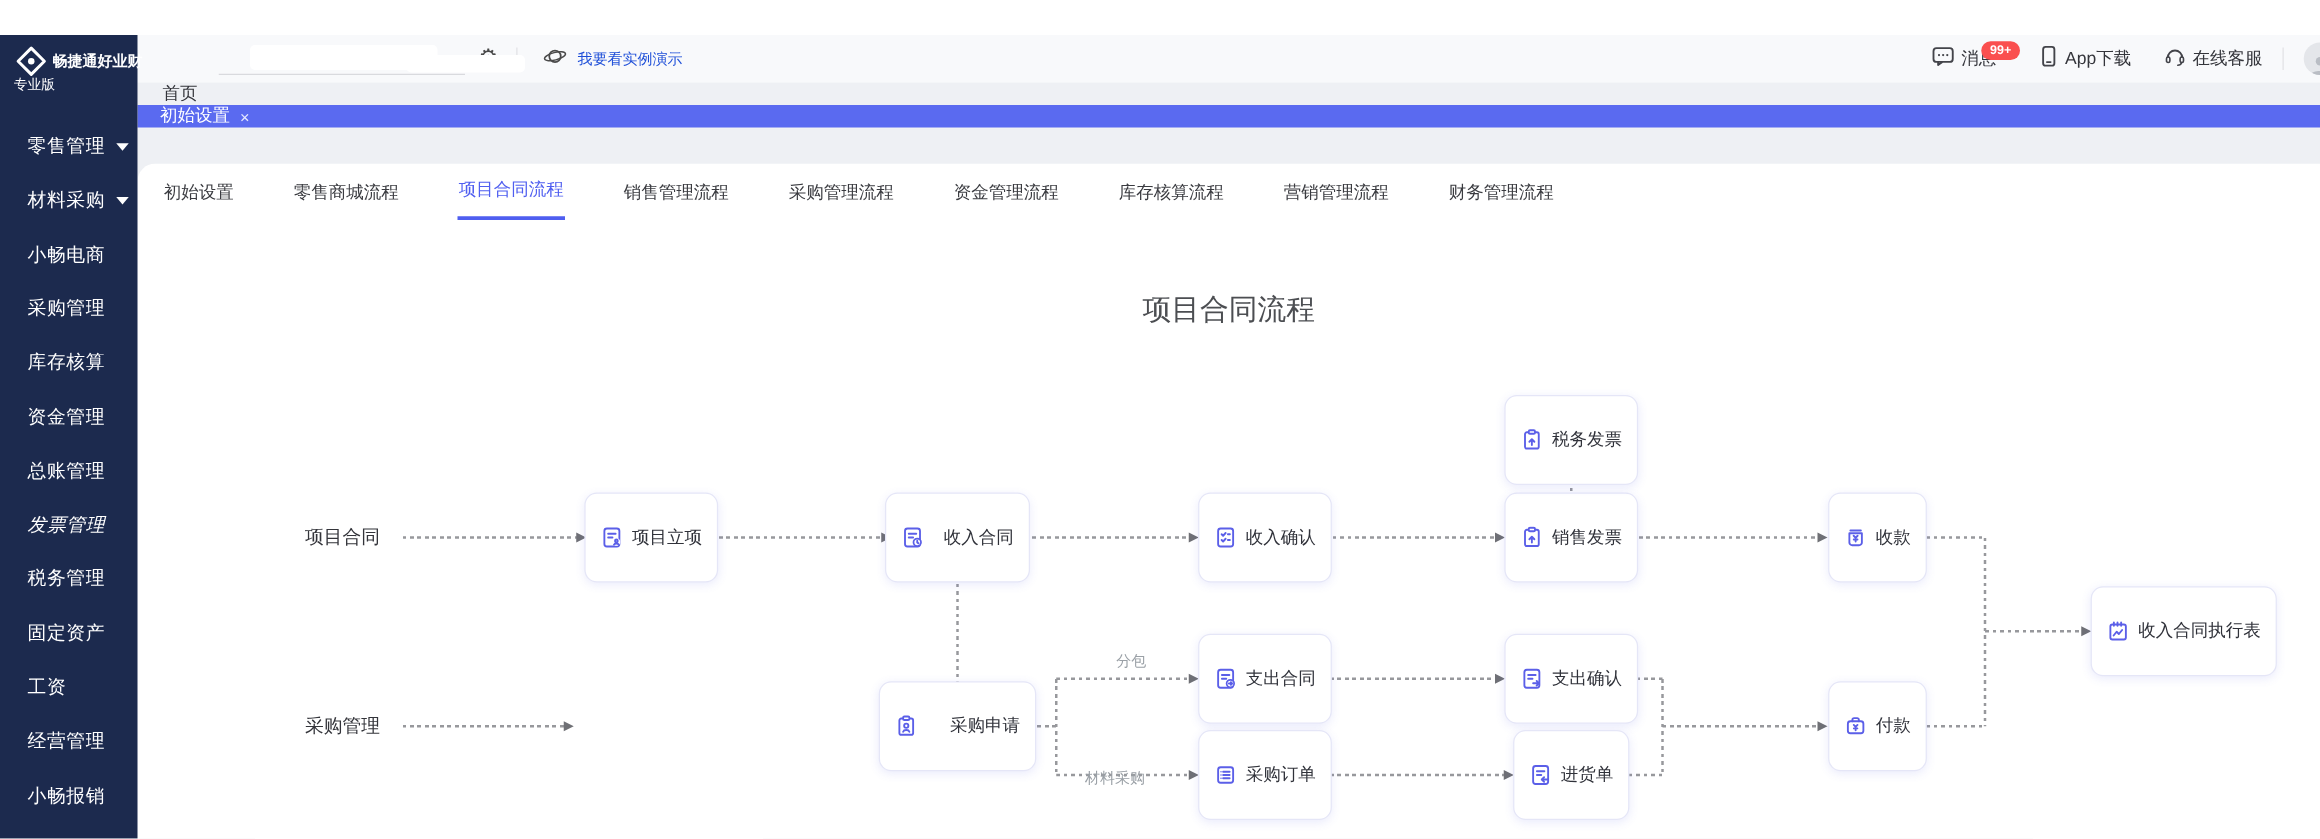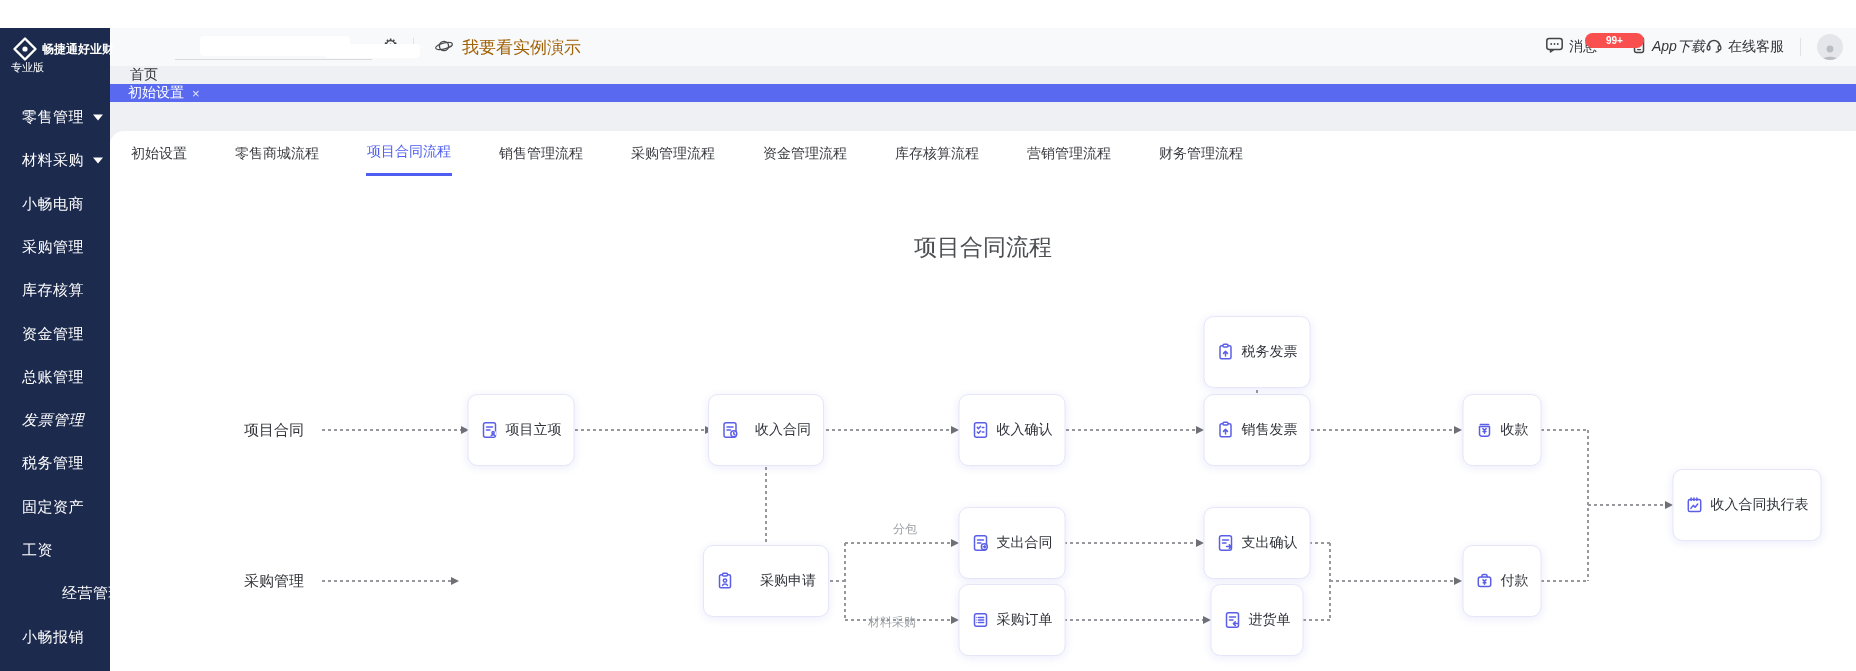--- a/index.html
+++ b/index.html
@@ -16,25 +16,25 @@
   .caret{width:0;height:0;border-left:5px solid transparent;border-right:5px solid transparent;border-top:6px solid #fff;}
 
   
   .topbar{position:absolute;left:110px;top:28px;right:0;height:38px;background:#f8f9fb;z-index:4;}
   .blob{position:absolute;background:#fff;border-radius:4px;z-index:6;}
   .acct-underline{position:absolute;left:65px;top:31px;width:197px;height:1px;background:#d9dade;}
   .chev{position:absolute;left:242px;top:13px;}
   .gear{position:absolute;left:273px;top:8px;font-size:17px;color:#4a4a4a;line-height:20px;cursor:pointer;}
   .vdiv{position:absolute;width:1px;background:#e1e2e6;}
   .demo{position:absolute;left:324px;top:8px;display:flex;align-items:center;gap:8px;cursor:pointer;}
-  .demo-text{font-size:17px;color:#a16207;}
+  .demo-text{font-size:12px;color:#1d4ed8;}
   .right-cluster{position:absolute;left:1435px;top:0;height:38px;display:flex;align-items:center;white-space:nowrap;}
   .rc-item{display:flex;align-items:center;gap:5px;cursor:pointer;}
   .rc-label{font-size:14px;color:#34353b;}
-  .badge{position:absolute;left:40px;top:-3px;background:#fa4f4f;color:#fff;font-size:10px;font-weight:bold;padding:2px 21px;border-radius:9px;line-height:11px;}
+  .badge{position:absolute;left:40px;top:-3px;background:#fa4f4f;color:#fff;font-size:10px;font-weight:bold;padding:2px 7px;border-radius:9px;line-height:11px;}
   .avatar{width:26px;height:26px;border-radius:50%;background:#e4e6ea;display:flex;align-items:flex-end;justify-content:center;overflow:hidden;}
 
   
   .tabrow{position:absolute;left:110px;top:66px;right:0;height:37px;background:#eef0f4;z-index:4;display:flex;align-items:stretch;flex-direction:column;}
   .wtab-home{display:flex;align-items:center;padding:0 20px;font-size:14px;color:#33343a;cursor:pointer;}
   .wtab-active{display:flex;align-items:center;gap:8px;padding:0 18px;background:#5a6af0;color:#fff;font-size:14px;cursor:pointer;}
   .wtab-close{font-size:13px;color:#e8eaff;cursor:pointer;}
 
   
   .contentbg{position:absolute;left:110px;top:103px;right:0;bottom:0;background:#eef0f4;z-index:1;}
@@ -104,21 +104,21 @@
         </div>
         <div class="side-item" style="top: 435.4px;">
           <span class="side-label">税务管理</span>
         </div>
         <div class="side-item" style="top: 478.7px;">
           <span class="side-label">固定资产</span>
         </div>
         <div class="side-item" style="top: 522px;">
           <span class="side-label">工资</span>
         </div>
-        <div class="side-item" style="top: 565.3px; margin-left: 40px;">
+        <div class="side-item" style="top: 565.3px;">
           <span class="side-label">经营管理</span>
         </div>
         <div class="side-item" style="top: 608.6px;">
           <span class="side-label">小畅报销</span>
         </div>
       </div>
   </div>
 
   <div class="topbar">
     <div class="acct-underline"></div>
@@ -147,21 +147,21 @@
               <rect x="1.8" y="2.5" width="15.4" height="11" rx="2.4" fill="none" stroke="#43444a" stroke-width="1.5"></rect>
               <path d="M5.5 13.5V16l3.4-2.5" fill="none" stroke="#43444a" stroke-width="1.5" stroke-linejoin="round"></path>
               <circle cx="6.2" cy="8" r="0.9" fill="#43444a"></circle>
               <circle cx="9.5" cy="8" r="0.9" fill="#43444a"></circle>
               <circle cx="12.8" cy="8" r="0.9" fill="#43444a"></circle>
             </svg>
         </span>
         <span class="rc-label">消息</span>
         <span class="badge">99+</span>
       </div>
-      <div class="rc-item" style="font-style:italic;">
+      <div class="rc-item" style="margin-right:26px;">
         <span>
           <svg width="16" height="18" viewBox="0 0 16 18">
               <rect x="3.5" y="1.5" width="9" height="15" rx="2" fill="none" stroke="#43444a" stroke-width="1.5"></rect>
               <line x1="6.5" y1="13.6" x2="9.5" y2="13.6" stroke="#43444a" stroke-width="1.4" stroke-linecap="round"></line>
             </svg>
         </span>
         <span class="rc-label">App下载</span>
       </div>
       <div class="rc-item">
         <span>

